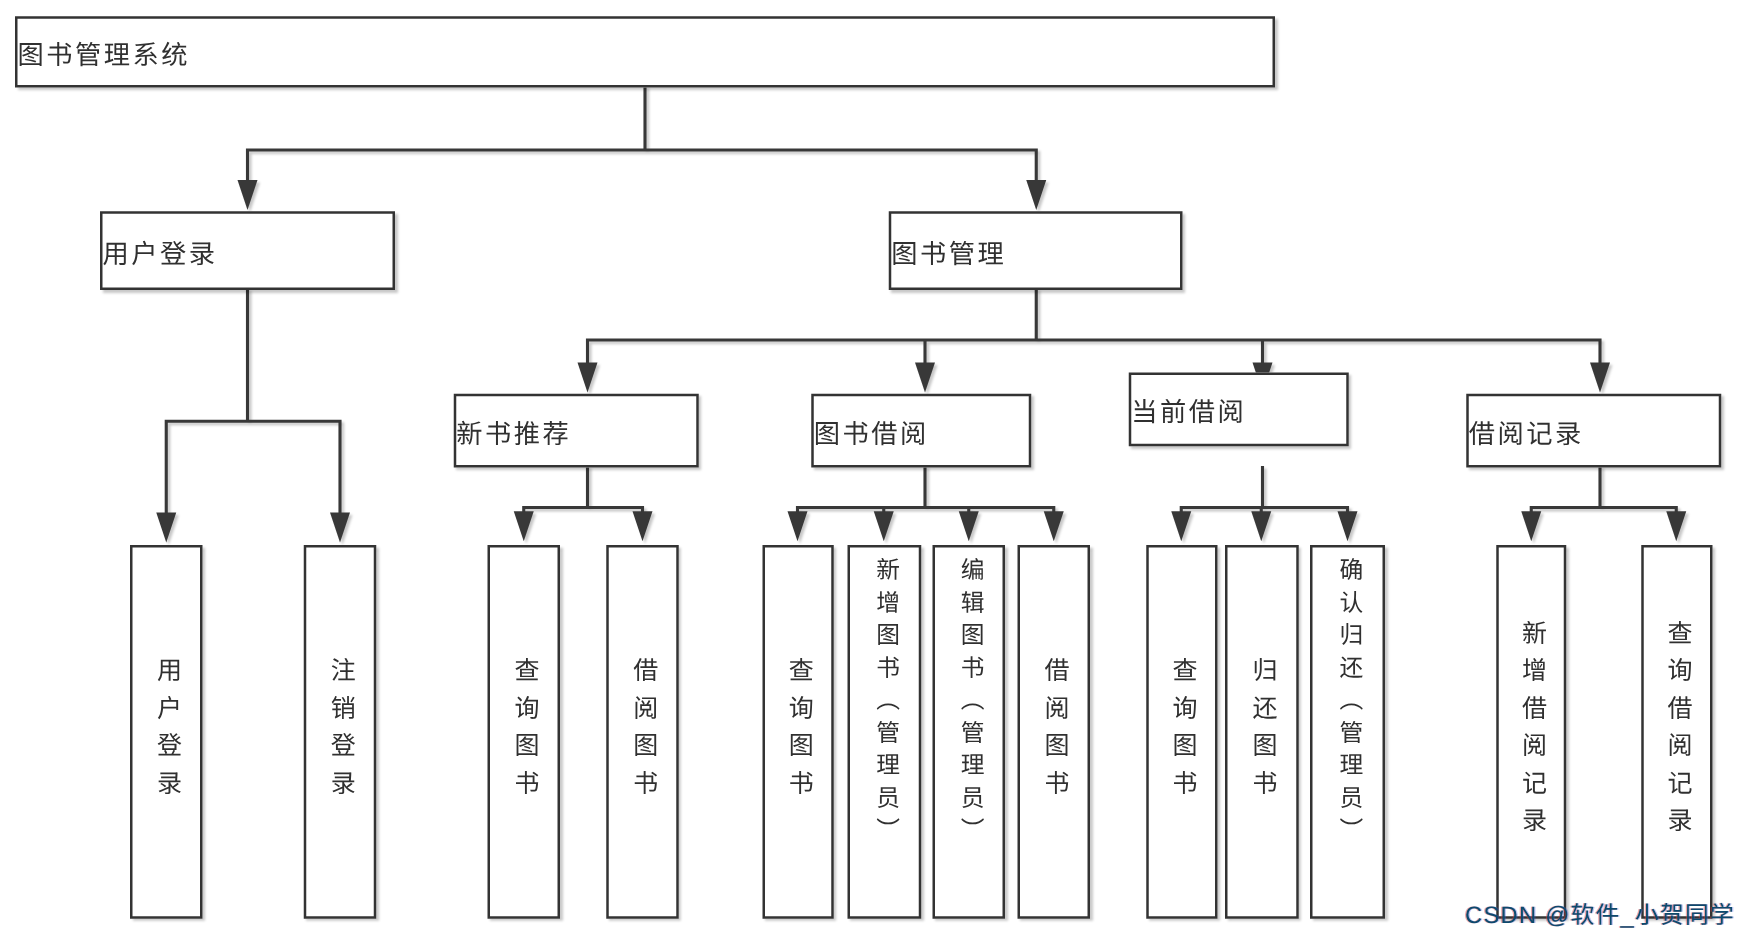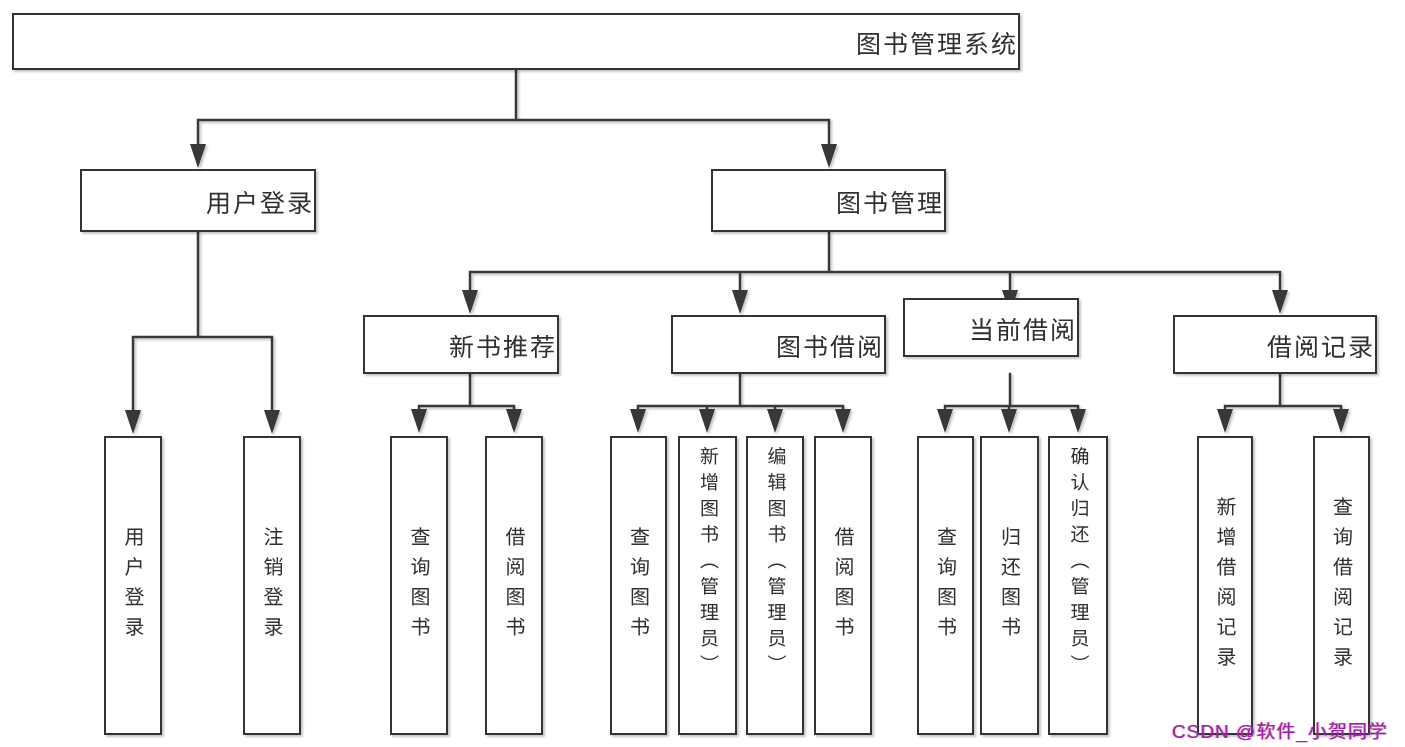--- a/index.html
+++ b/index.html
@@ -4,38 +4,38 @@
 <style>
   html,body{margin:0;padding:0;background:#ffffff;}
   .stage{
     position:relative;width:1405px;height:747px;background:#ffffff;overflow:hidden;
     font-family:"Liberation Sans",sans-serif;color:#303030;
   }
   .connectors{position:absolute;left:0;top:0;width:1405px;height:747px;
     filter:drop-shadow(2px 2px 1px rgba(0,0,0,0.22));}
   .node{
     position:absolute;background:#ffffff;border:2.5px solid #333333;
-    display:flex;align-items:center;justify-content:flex-end;
+    display:flex;align-items:center;justify-content:flex-start;
     box-shadow:2px 2px 2px rgba(0,0,0,0.22);box-sizing:border-box;
-    font-size:25px;letter-spacing:2px;white-space:nowrap;
+    font-size:21px;letter-spacing:2px;white-space:nowrap;
   }
   .leaf{
     position:absolute;background:#ffffff;border:2.5px solid #333333;
     display:flex;align-items:center;justify-content:center;
     box-shadow:2px 2px 2px rgba(0,0,0,0.22);box-sizing:border-box;
   }
   .leaf span{
     writing-mode:vertical-rl;text-orientation:mixed;
     font-size:20px;letter-spacing:10px;line-height:1;
   }
   .leaf.long{align-items:flex-start;padding-top:8px;}
   .leaf.long span{font-size:19px;letter-spacing:7px;}
   .watermark{
     position:absolute;left:1172px;top:716px;font-size:19px;letter-spacing:1px;
-    color:#a21caf;white-space:nowrap;
+    color:#0c4a6e;white-space:nowrap;
     text-shadow:-1px 0 rgba(220,60,60,0.45),1px 0 rgba(70,90,220,0.35);
   }
 </style>
 </head>
 <body>
 
 <div class="stage">
 
   <svg class="connectors" viewBox="0 0 1405 747" aria-hidden="true">
     <g stroke="#383838" stroke-width="2.5" fill="none" stroke-linecap="square">
@@ -81,21 +81,21 @@
   <div class="node" style="left:80px;top:169px;width:236px;height:63px">
     <span>用户登录</span>
   </div>
   <div class="node" style="left:711px;top:169px;width:235px;height:63px">
     <span>图书管理</span>
   </div>
 
   <div class="node" style="left:363px;top:315px;width:196px;height:59px">
     <span>新书推荐</span>
   </div>
-  <div class="node" style="left:671px;top:315px;width:215px;height:59px">
+  <div class="node" style="left:649px;top:315px;width:176px;height:59px">
     <span>图书借阅</span>
   </div>
   <div class="node" style="left:903px;top:298px;width:176px;height:59px">
     <span>当前借阅</span>
   </div>
   <div class="node" style="left:1173px;top:315px;width:204px;height:59px">
     <span>借阅记录</span>
   </div>
 
   <div class="leaf" style="left:104px;top:436px;width:58px;height:299px">

